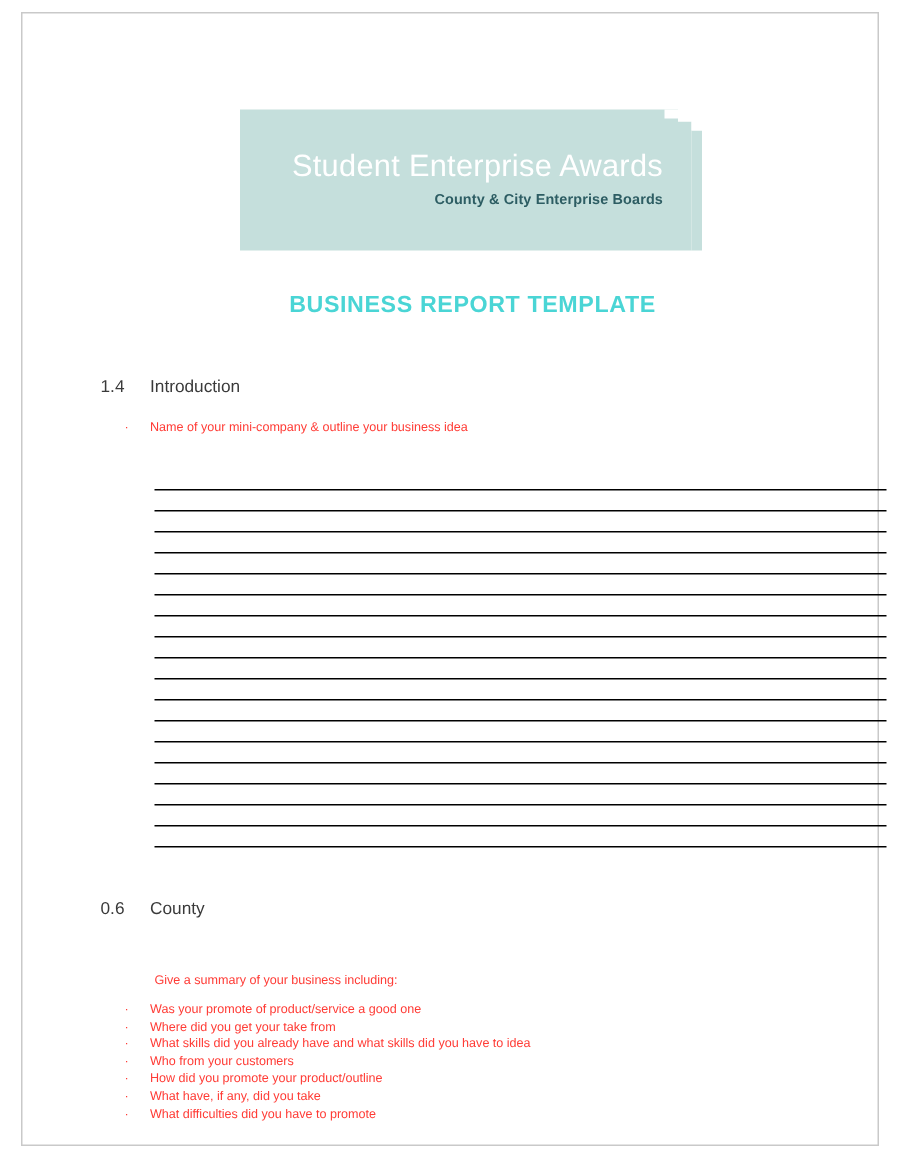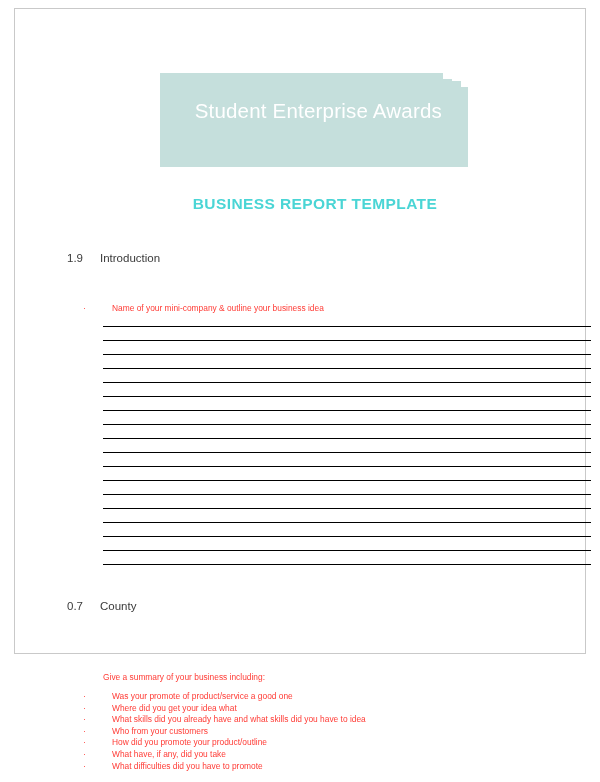--- a/index.html
+++ b/index.html
@@ -14,21 +14,21 @@
     position: relative;
     overflow: hidden;
   }
 
   
   #page-sheet {
     position: absolute;
     left: 14px;
     top: 8px;
     width: 572px;
-    height: 646px;
+    height: 756px;
     background: #ffffff;
     border: 1px solid #c9c9c9;
     box-sizing: border-box;
     padding-left: 35px;
   }
 
   
   #logo-block {
     position: absolute;
     left: 145px;
@@ -115,34 +115,33 @@
 
   #sec1-heading { top: 243px; }
   #sec2-heading { top: 591px; }
 
   .red-text {
     position: absolute;
     color: #ff3b35;
     font-size: 8.4px;
     line-height: 1.12;
     white-space: nowrap;
-    margin-top: 24px;
   }
   .bullet-row {
     position: relative;
     height: 11.6px;
   }
   .bullet-row .dot {
     position: absolute;
     left: 0;
     top: 0;
   }
   .bullet-row .txt {
     position: absolute;
-    left: 29px;
+    left: 17px;
     top: 0;
   }
 
   #sec1-bullets {
     left: 68px;
     top: 271px;
   }
 
   #sec2-intro {
     left: 88px;
@@ -180,26 +179,27 @@
 <div id="page-sheet">
 
   <div id="logo-block">
     <div class="logo-main"></div>
     <div class="logo-step s1"></div>
     <div class="logo-step s4"></div>
     <div class="logo-step s2"></div>
     <div class="logo-step s3"></div>
     <div class="logo-step s5"></div>
     <div id="logo-title">Student Enterprise Awards</div>
+    <div id="logo-subtitle">County &amp; City Enterprise Boards</div>
   </div>
 
   <div id="doc-title">BUSINESS REPORT TEMPLATE</div>
 
   <div class="section-heading" id="sec1-heading">
-    <span class="num">1.9</span><span>Introduction</span>
+    <span class="num">1.4</span><span>Introduction</span>
   </div>
 
   <div class="red-text" id="sec1-bullets">
     <div class="bullet-row">
       <span class="dot">·</span>
       <span class="txt">Name of your mini-company &amp; outline your business idea</span>
     </div>
   </div>
 
   <div id="ruled-lines">
@@ -217,33 +217,33 @@
     <div class="rule-line"></div>
     <div class="rule-line"></div>
     <div class="rule-line"></div>
     <div class="rule-line"></div>
     <div class="rule-line"></div>
     <div class="rule-line"></div>
     <div class="rule-line"></div>
   </div>
 
   <div class="section-heading" id="sec2-heading">
-    <span class="num">0.7</span><span>County</span>
+    <span class="num">0.6</span><span>County</span>
   </div>
 
   <div class="red-text" id="sec2-intro">Give a summary of your business including:</div>
 
   <div class="red-text" id="sec2-bullets">
     <div class="bullet-row">
       <span class="dot">·</span>
       <span class="txt">Was your promote of product/service a good one</span>
     </div>
     <div class="bullet-row">
       <span class="dot">·</span>
-      <span class="txt">Where did you get your idea what</span>
+      <span class="txt">Where did you get your take from</span>
     </div>
     <div class="bullet-row">
       <span class="dot">·</span>
       <span class="txt">What skills did you already have and what skills did you have to idea</span>
     </div>
     <div class="bullet-row">
       <span class="dot">·</span>
       <span class="txt">Who from your customers</span>
     </div>
     <div class="bullet-row">

